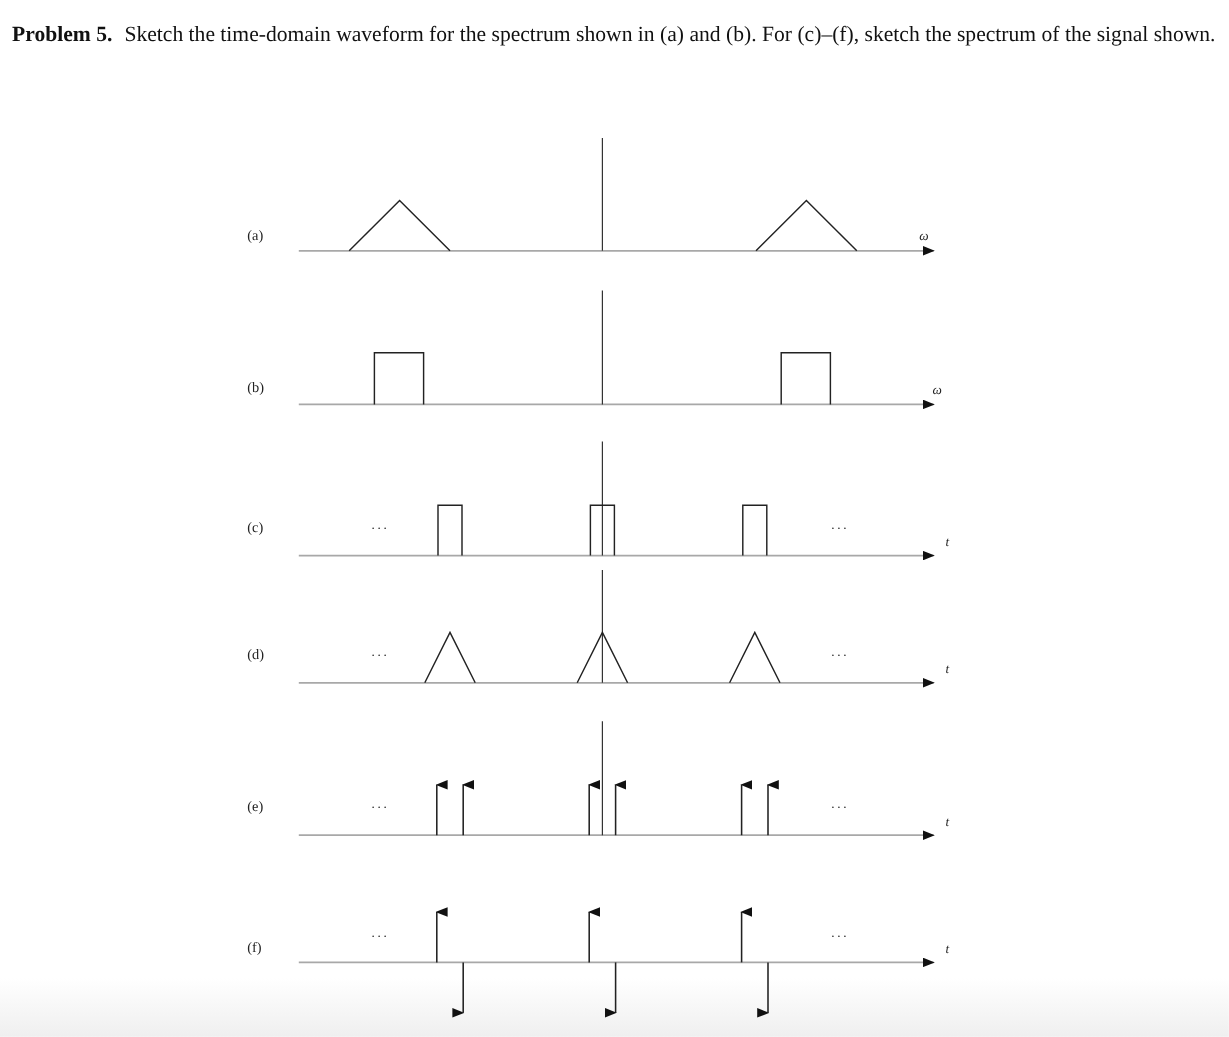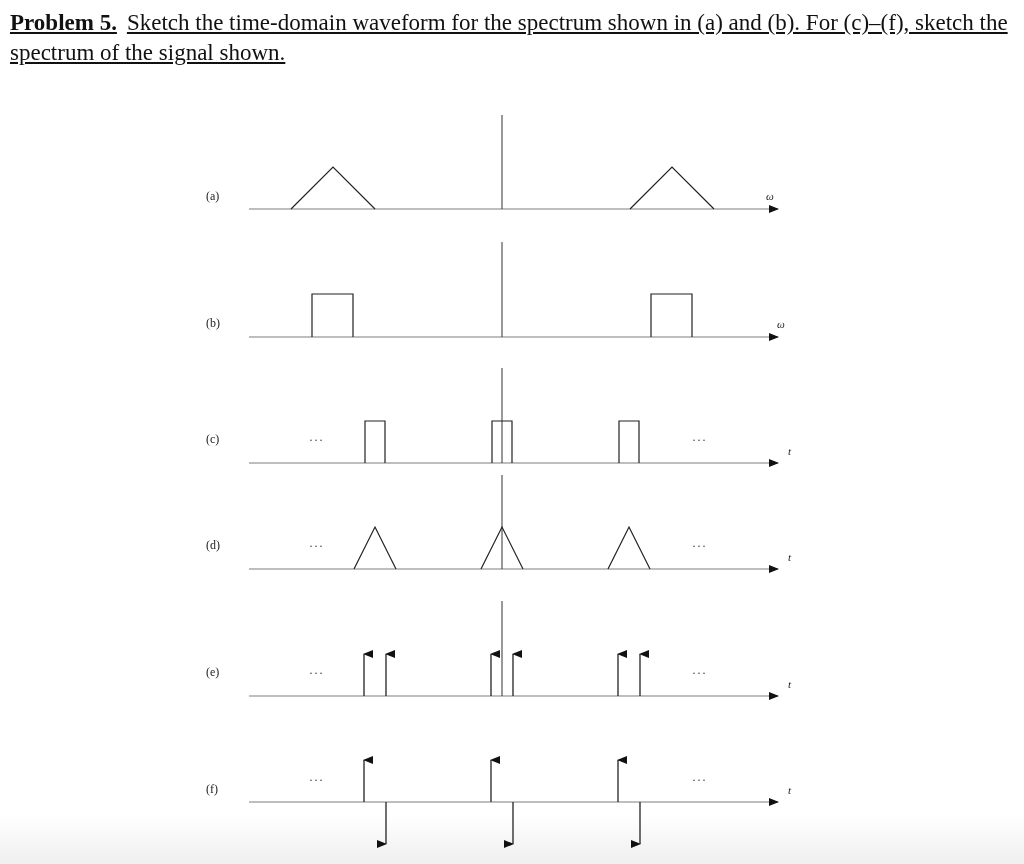--- a/index.html
+++ b/index.html
@@ -3,21 +3,21 @@
 <meta charset="utf-8">
 <style>
   html, body { margin: 0; padding: 0; }
   body {
     width: 1024px; height: 864px; position: relative; overflow: hidden;
     background: linear-gradient(to bottom, #ffffff 0px, #ffffff 815px, #efefef 864px);
     font-family: "Liberation Serif", "DejaVu Serif", serif; color: #111;
   }
   .problem {
     position: absolute; left: 10px; top: 8px; width: 1005px;
-    font-size: 23px; line-height: 30px; margin: 0; text-decoration: underline;
+    font-size: 18px; line-height: 40px; margin: 0;
   }
   .problem .title { font-weight: bold; margin-right: 10px; }
   svg { position: absolute; left: 0; top: 0; }
   .lbl { font-family: "Liberation Serif", "DejaVu Serif", serif; font-size: 12px; fill: #222; }
   .var { font-family: "Liberation Serif", "DejaVu Serif", serif; font-style: italic; font-size: 11px; fill: #222; }
   .dots { font-family: "Liberation Serif", "DejaVu Serif", serif; font-size: 12px; fill: #333; letter-spacing: 1px; }
 </style>
 </head>
 <body>
 

